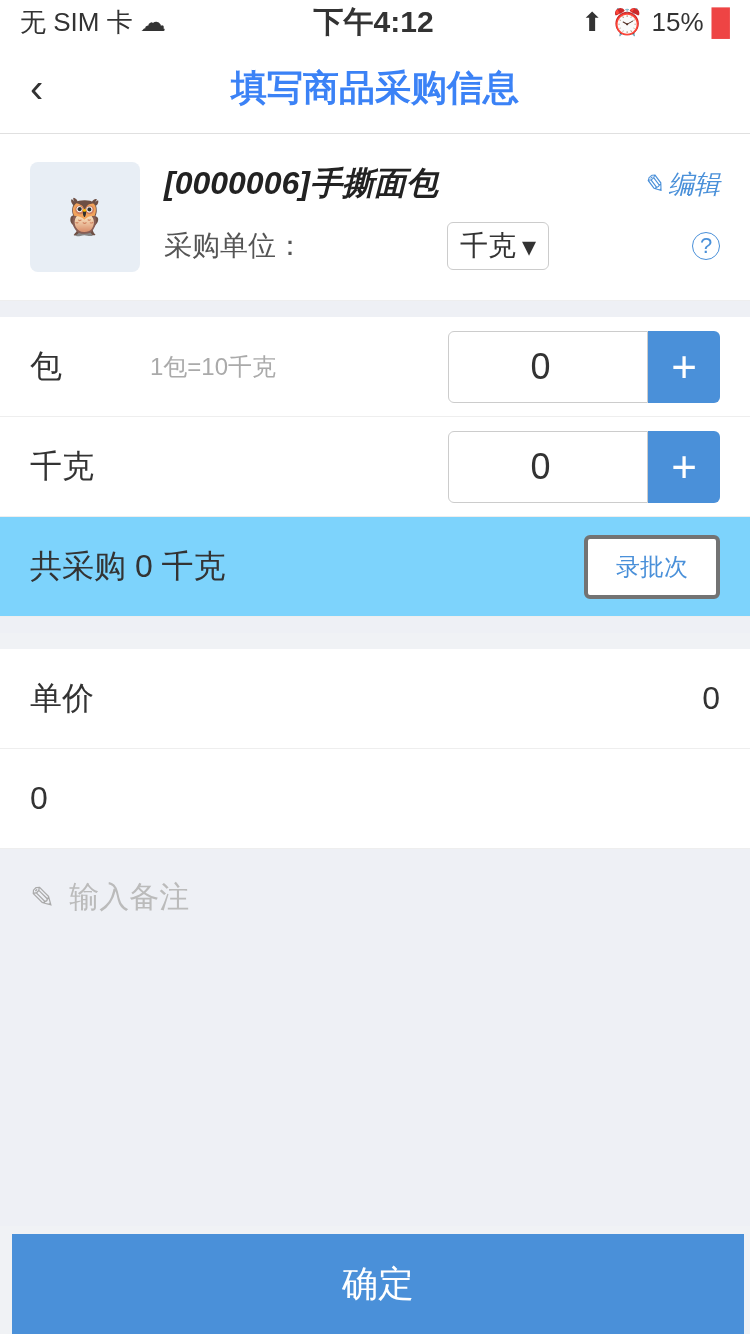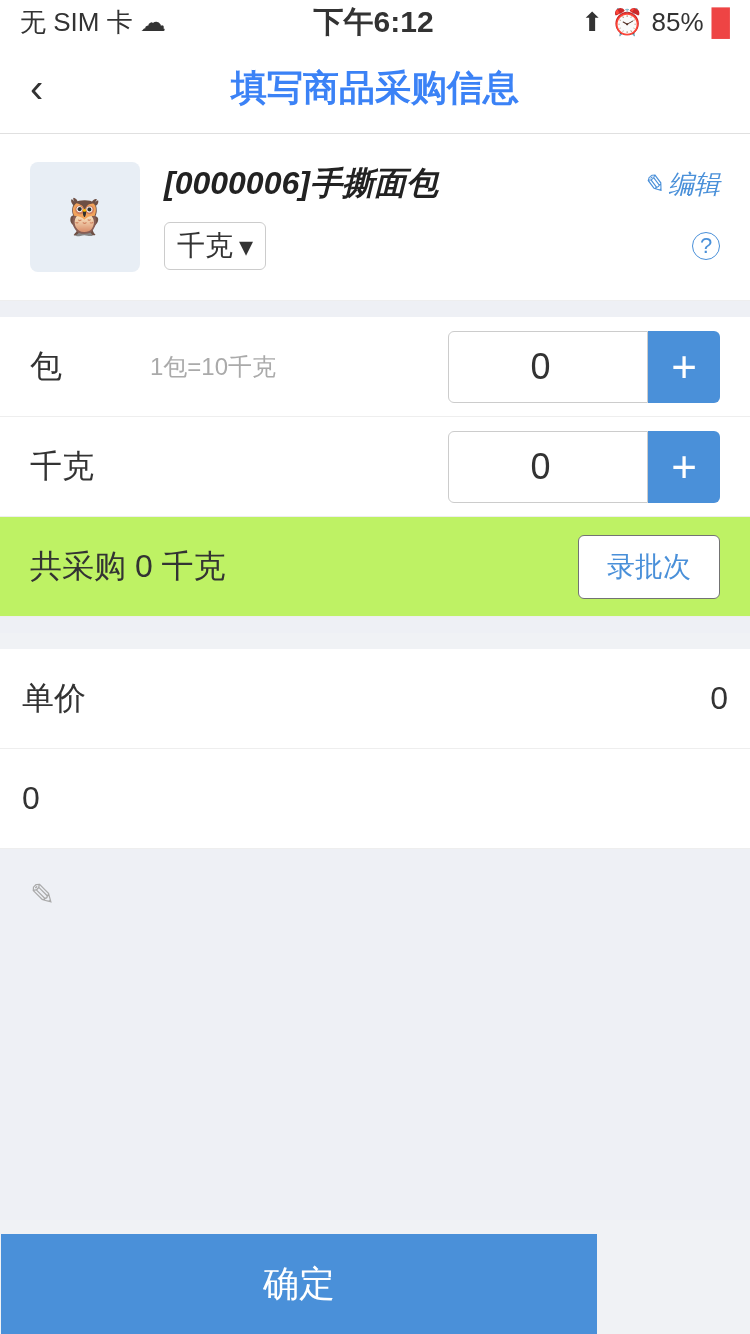--- a/index.html
+++ b/index.html
@@ -201,47 +201,47 @@
       cursor: pointer;
       font-weight: 300;
     }
 
     
     .summary-row {
       display: flex;
       align-items: center;
       padding: 0 30px;
       height: 100px;
-      background: #bef264;
+      background: #7dd3fc;
       border-bottom: 1px solid #eee;
     }
     .summary-text {
       font-size: 32px;
       color: #333;
       flex: 1;
     }
     .batch-btn {
-      border: 1px solid #737373;
+      border: 4px solid #737373;
       color: #4a90d9;
       background: #fff;
       border-radius: 6px;
       padding: 12px 28px;
-      font-size: 28px;
+      font-size: 24px;
       cursor: pointer;
     }
 
     
     .price-section {
       background: #fff;
       margin-top: 16px;
     }
     .price-row {
       display: flex;
       align-items: center;
-      padding: 0 22px;
+      padding: 0 30px;
       height: 100px;
       border-bottom: 1px solid #eee;
     }
     .price-label {
       font-size: 32px;
       color: #333;
       flex: 1;
     }
     .price-value {
       font-size: 32px;
@@ -269,54 +269,54 @@
 
     
     .empty-area {
       flex: 1;
       background: #eef0f5;
       min-height: 280px;
     }
 
     
     .confirm-btn {
-      width: 596px;
+      width: 732px;
       height: 100px;
       background: #4a90d9;
       color: #fff;
       font-size: 36px;
       font-weight: 500;
       border: none;
       cursor: pointer;
       display: flex;
       align-items: center;
       justify-content: center;
       position: fixed;
       bottom: 0;
-      left: 1px;
+      left: 12px;
     }
 
     .page-content {
       padding-bottom: 100px;
     }
   </style>
 </head>
 <body>
 
 <div class="page-content">
 
   <div class="status-bar">
     <div class="status-left">
       <span>无 SIM 卡 ☁</span>
     </div>
-    <div class="status-center">下午6:12</div>
+    <div class="status-center">下午4:12</div>
     <div class="status-right">
       <span>⬆</span>
       <span>⏰</span>
-      <span>85%</span>
+      <span>15%</span>
       <span style="color:#e44;">█</span>
     </div>
   </div>
 
   <div class="nav-bar">
     <span class="nav-back">‹</span>
     <span class="nav-title">填写商品采购信息</span>
   </div>
 
   <div class="product-card">
@@ -325,20 +325,21 @@
     </div>
     <div class="product-info">
       <div class="product-title-row">
         <span class="product-name">[0000006]手撕面包</span>
         <span class="edit-btn">
           <span>✎</span>
           <span>编辑</span>
         </span>
       </div>
       <div class="product-unit-row">
+        <span class="unit-label">采购单位：</span>
         <span class="unit-select">
           <span>千克</span>
           <span>▾</span>
         </span>
         <span class="price-ref">
           <span style="border:1px solid #4a90d9; border-radius:50%; width:28px; height:28px; display:inline-flex; align-items:center; justify-content:center; font-size:22px;">?</span>
         </span>
       </div>
     </div>
   </div>
@@ -379,18 +380,19 @@
       <span class="price-label">单价</span>
       <span class="price-value">0</span>
     </div>
     <div class="price-row">
       <span class="price-value">0</span>
     </div>
   </div>
 
   <div class="remark-section">
     <span class="remark-icon">✎</span>
+    <span class="remark-placeholder">输入备注</span>
   </div>
 
   <div class="empty-area"></div>
 </div>
 
 <button class="confirm-btn">确定</button>
 
 </body></html>

